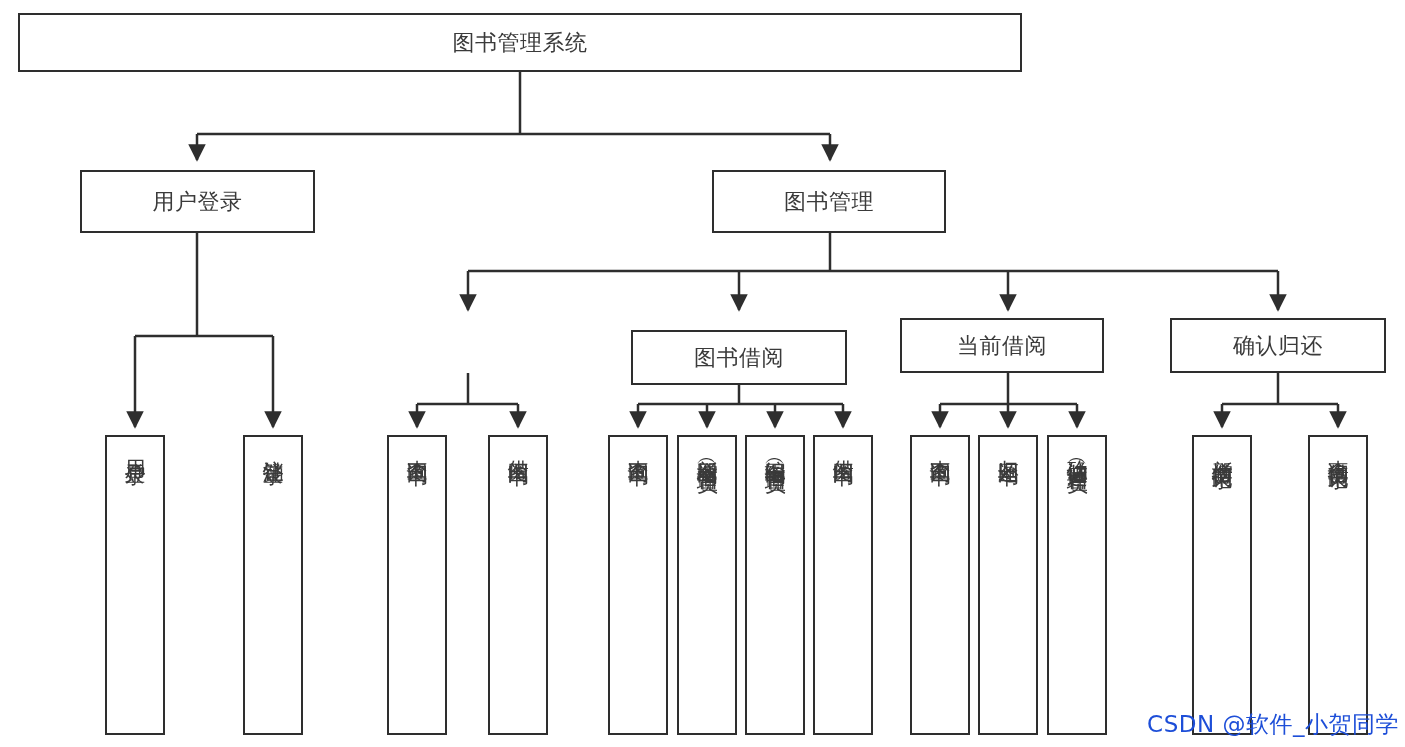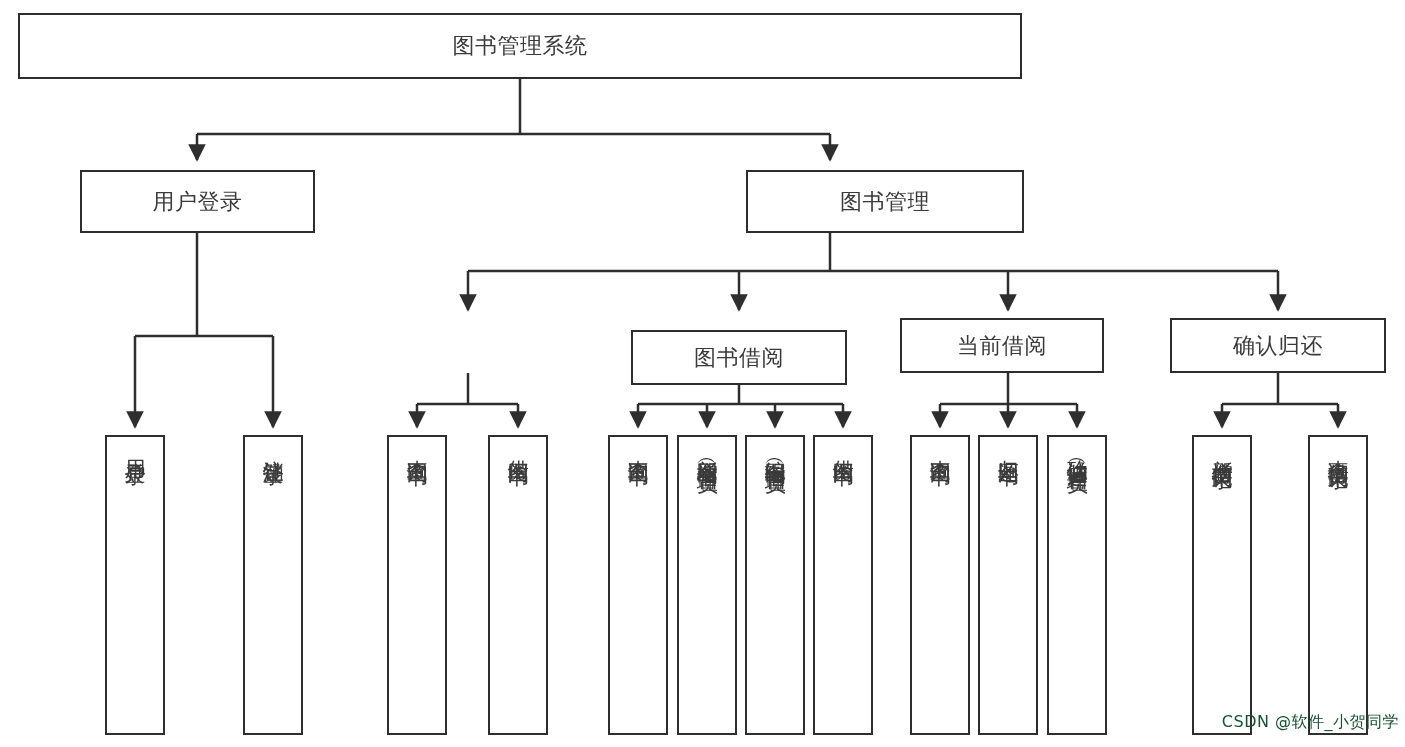--- a/index.html
+++ b/index.html
@@ -57,23 +57,23 @@
     justify-content: center;
     padding-top: 6px;
   }
   .node.root .node-label,
   .node.branch .node-label {
     font-size: 22px;
   }
   #watermark {
     position: absolute;
     right: 6px;
-    bottom: 14px;
-    font-size: 16px;
-    color: #14532d;
+    bottom: 7px;
+    font-size: 23px;
+    color: #1d4ed8;
     letter-spacing: 0.5px;
     z-index: 5;
     white-space: nowrap;
     font-family: "DejaVu Sans", "Liberation Sans", sans-serif;
   }
 </style>
 </head>
 <body>
 
 <div id="canvas">
@@ -121,29 +121,29 @@
       <path d="M 1008 404 L 1008 427" marker-end="url(#arrow)"></path>
       <path d="M 1077 404 L 1077 427" marker-end="url(#arrow)"></path>
 
       <path d="M 1278 373 L 1278 404"></path>
       <path d="M 1222 404 L 1338 404"></path>
       <path d="M 1222 404 L 1222 427" marker-end="url(#arrow)"></path>
       <path d="M 1338 404 L 1338 427" marker-end="url(#arrow)"></path>
     </g>
   </svg>
 
-  <div class="node root" style="left:18px; top:13px; width:1004px; height:66px;">
+  <div class="node root" style="left:18px; top:13px; width:1004px; height:59px;">
     <span class="node-label">图书管理系统</span>
   </div>
 
   <div class="node branch" style="left:80px; top:170px; width:235px; height:63px;">
     <span class="node-label">用户登录</span>
   </div>
 
-  <div class="node branch" style="left:712px; top:170px; width:278px; height:63px;margin-left:34px;">
+  <div class="node branch" style="left:712px; top:170px; width:234px; height:63px;">
     <span class="node-label">图书管理</span>
   </div>
 
 
   <div class="node branch" style="left:631px; top:330px; width:216px; height:55px;">
     <span class="node-label">图书借阅</span>
   </div>
 
   <div class="node branch" style="left:900px; top:318px; width:204px; height:55px;">
     <span class="node-label">当前借阅</span>

